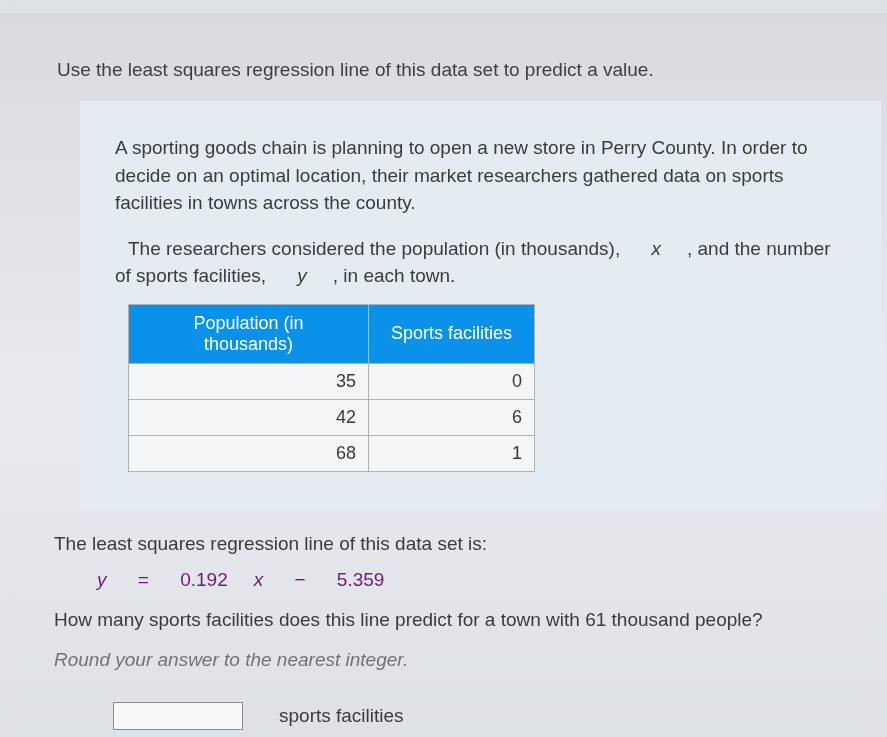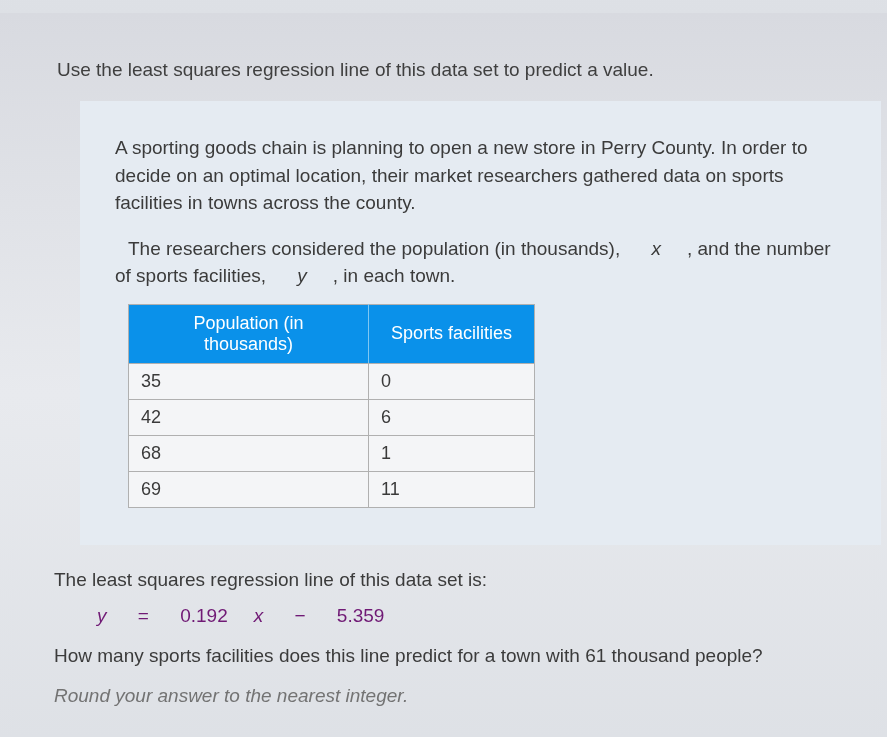--- a/index.html
+++ b/index.html
@@ -54,21 +54,21 @@
       padding: 8px 20px;
       border: 1px solid #b0b0b0;
       text-align: center;
     }
     .data-table th:first-child {
       border-right: 1px solid #7fc7f3;
     }
     .data-table td {
       border: 1px solid #b0b0b0;
       padding: 7px 12px;
-      text-align: left;
+      text-align: right;
       font-size: 18px;
       color: #3a3a3a;
     }
     .data-table td:first-child {
       width: 240px;
     }
     .data-table td:last-child {
       width: 166px;
     }
     .regression-text {
@@ -138,24 +138,20 @@
         <td>0</td>
       </tr>
       <tr>
         <td>42</td>
         <td>6</td>
       </tr>
       <tr>
         <td>68</td>
         <td>1</td>
       </tr>
-      <tr>
-        <td>69</td>
-        <td>11</td>
-      </tr>
     </tbody>
   </table>
 </div>
 
 <div class="regression-text">The least squares regression line of this data set is:</div>
 
 <div class="equation">
   <span>y</span><span class="op"> = </span><span class="op">0.192</span><span>x</span><span class="op"> − </span><span class="op">5.359</span>
 </div>
 

